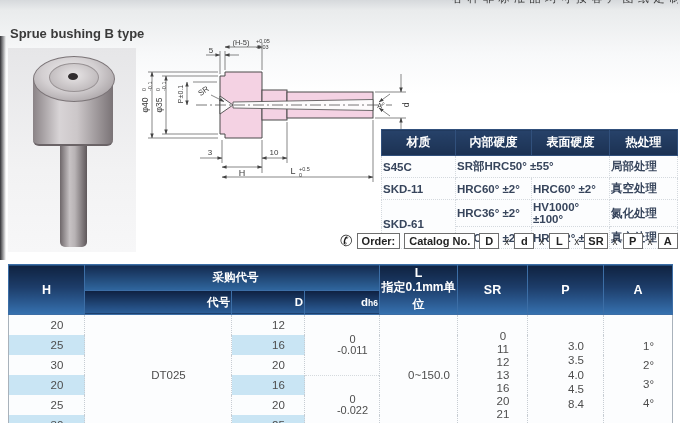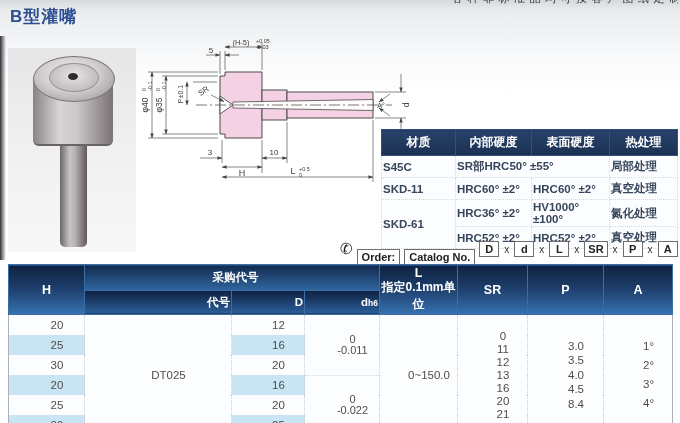--- a/index.html
+++ b/index.html
@@ -39,21 +39,21 @@
   
   .mat{position:absolute;left:381px;top:129px;border-collapse:collapse;table-layout:fixed;
     font-size:11.5px;color:#37455c;background:#fcfdfe;}
   .mat th{background:linear-gradient(180deg,#27426a,#1b3152);color:#fff;font-weight:bold;
     height:23px;font-size:12px;border:1px solid #31507c;text-align:center;}
   .mat td{height:19px;text-align:left;border:1px dotted #d4d9de;font-weight:600;}
   
   .order{position:absolute;left:340px;top:233px;display:flex;align-items:center;gap:4px;
     font-size:11px;color:#222;}
   .phone{font-size:15px;line-height:14px;color:#1a1a1a;transform:rotate(-8deg);}
-  .obox{border:1px solid #6e6e6e;background:#fff;padding:1px 4px;font-weight:600;white-space:nowrap;margin-top:16px;}
+  .obox{border:1px solid #6e6e6e;background:#fff;padding:1px 4px;font-weight:600;white-space:nowrap;}
   .lbox{border:1px solid #6e6e6e;background:#fff;min-width:12px;text-align:center;
     padding:1px 3px;font-weight:600;}
   .sep{font-size:10px;color:#333;margin:0 1px;}
   
   .main{position:absolute;left:8px;top:264px;border-collapse:collapse;table-layout:fixed;
     font-size:11.5px;color:#4d4d4d;background:#fdfdfe;border:1px solid #a9b2bb;}
   .main th{color:#fff;border:1px solid #3c6ea6;font-weight:bold;}
   .main .th-big{font-size:12.5px;background:linear-gradient(180deg,#0f2240 0%,#1d3d6a 45%,#3672b0 100%);}
   .main .th-grp{height:20px;font-size:11.5px;background:linear-gradient(180deg,#132a4f,#30679f);padding-left:8px;}
   .main .th-sub{height:19px;font-size:11.5px;background:linear-gradient(180deg,#0e2040,#2c5f9a);text-align:right;}
@@ -69,21 +69,21 @@
   .stack-a div{line-height:19px;}
 </style>
 </head>
 <body>
 
 <div class="page">
 
   <div class="top-clip">各种非标准品均可按客户图纸定制生产销售</div>
   <div class="edge-strip"></div>
 
-  <div class="title-cn">B型灌嘴</div>
+  <div class="title-en">Sprue bushing B type</div>
 
   <div class="photo">
     <div class="ph-head"></div>
     <div class="ph-dome"></div>
     <div class="ph-ring"></div>
     <div class="ph-hole"></div>
     <div class="ph-shaft"></div>
   </div>
 
   <svg class="drawing" width="277" height="206" viewBox="0 0 277 206">

